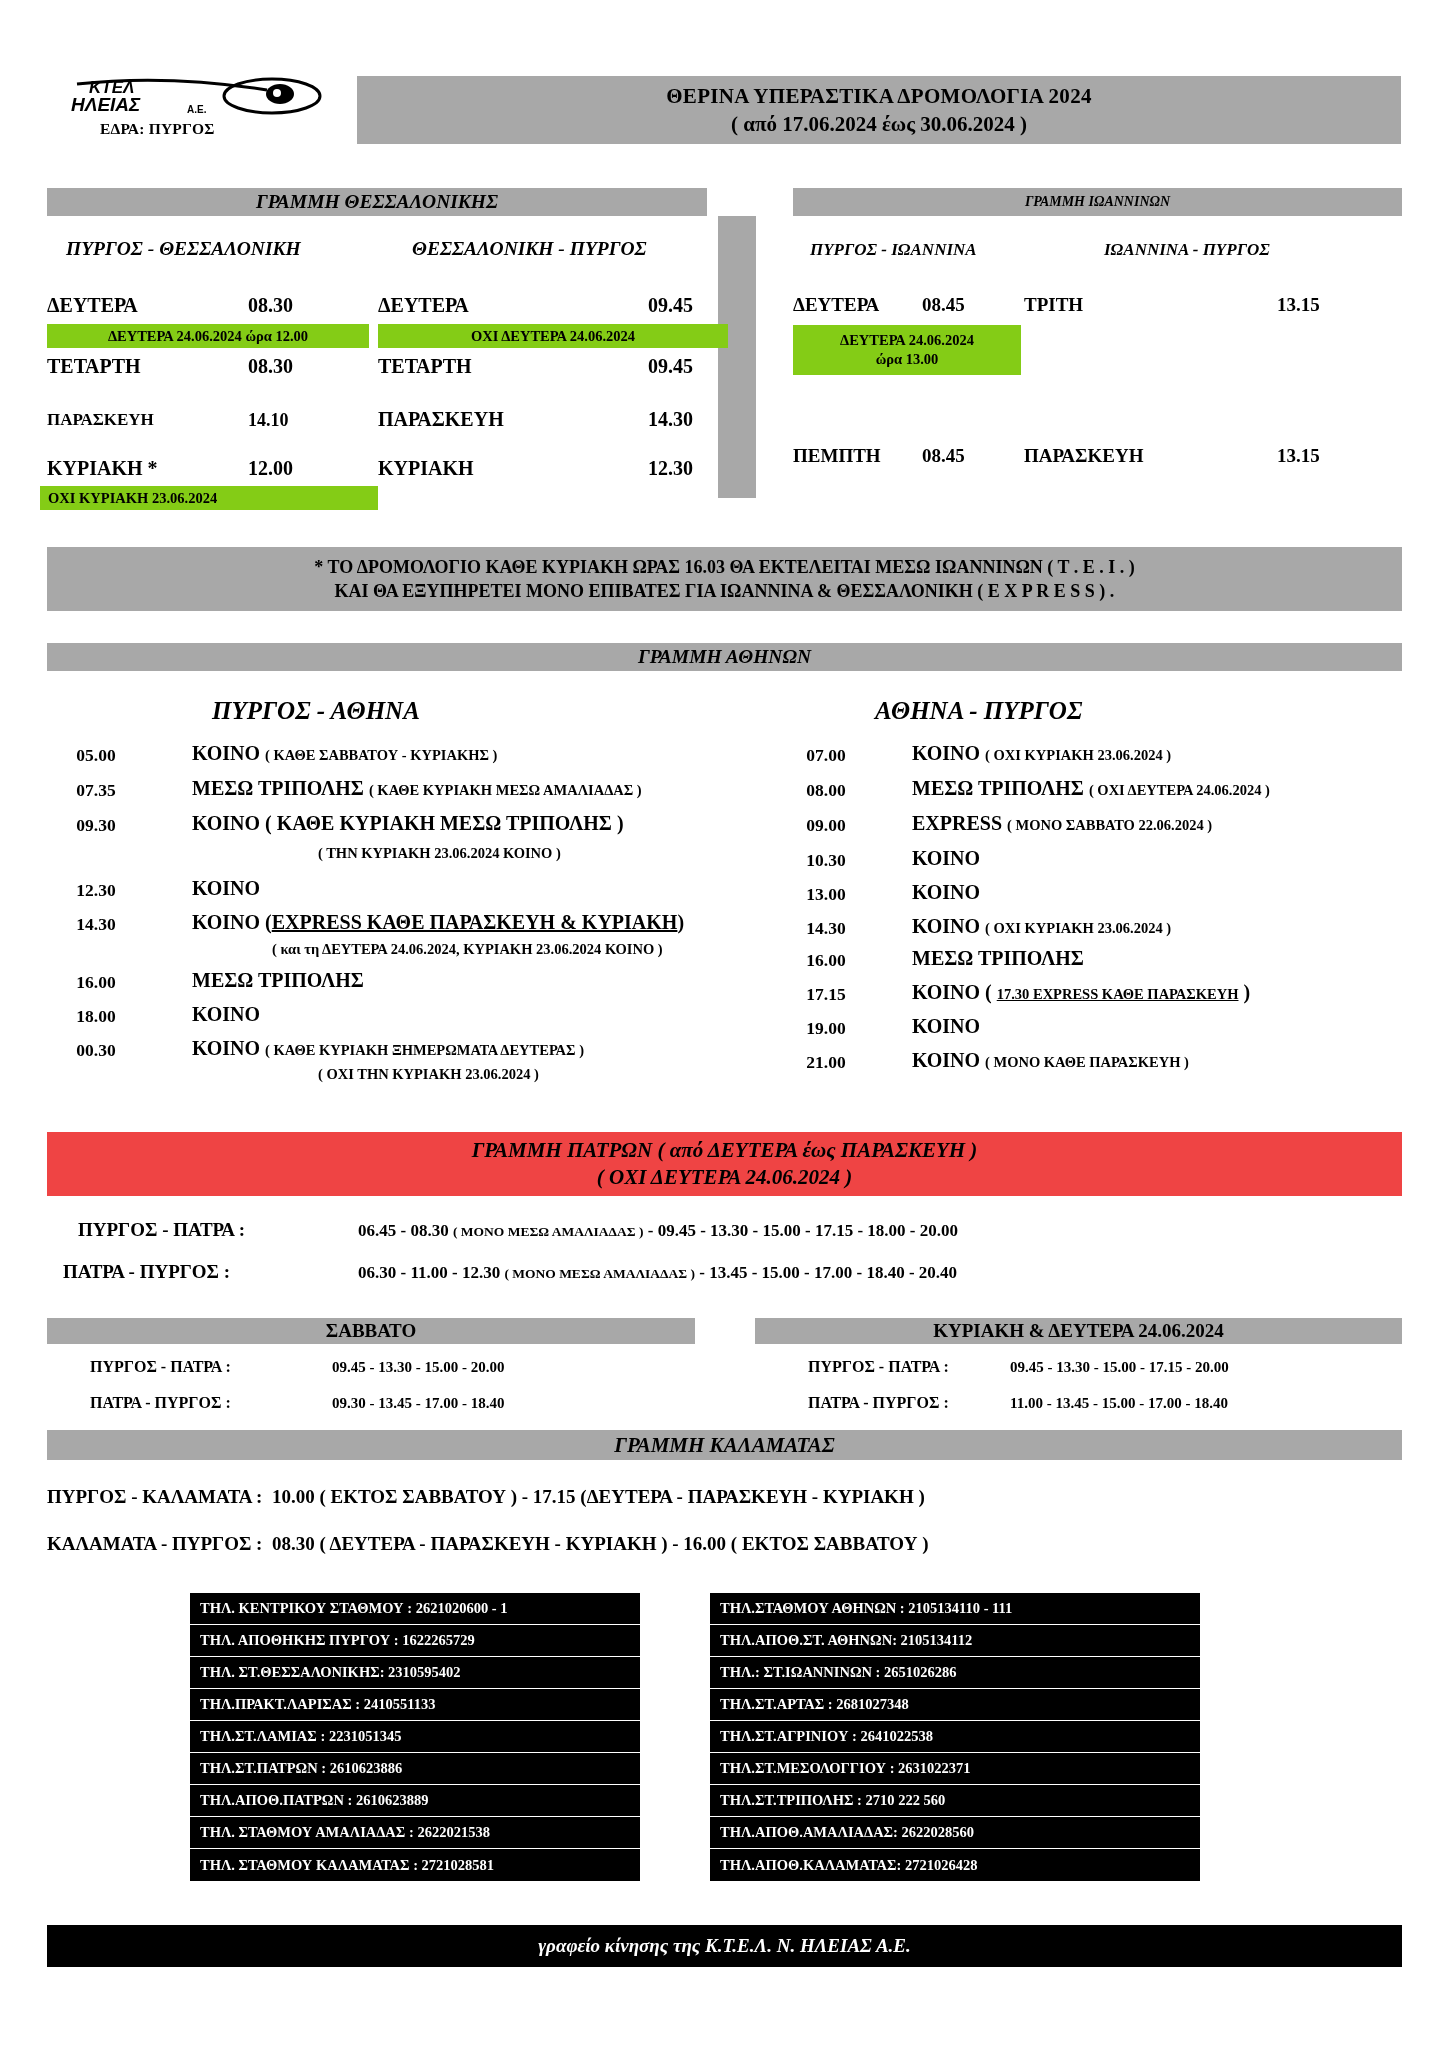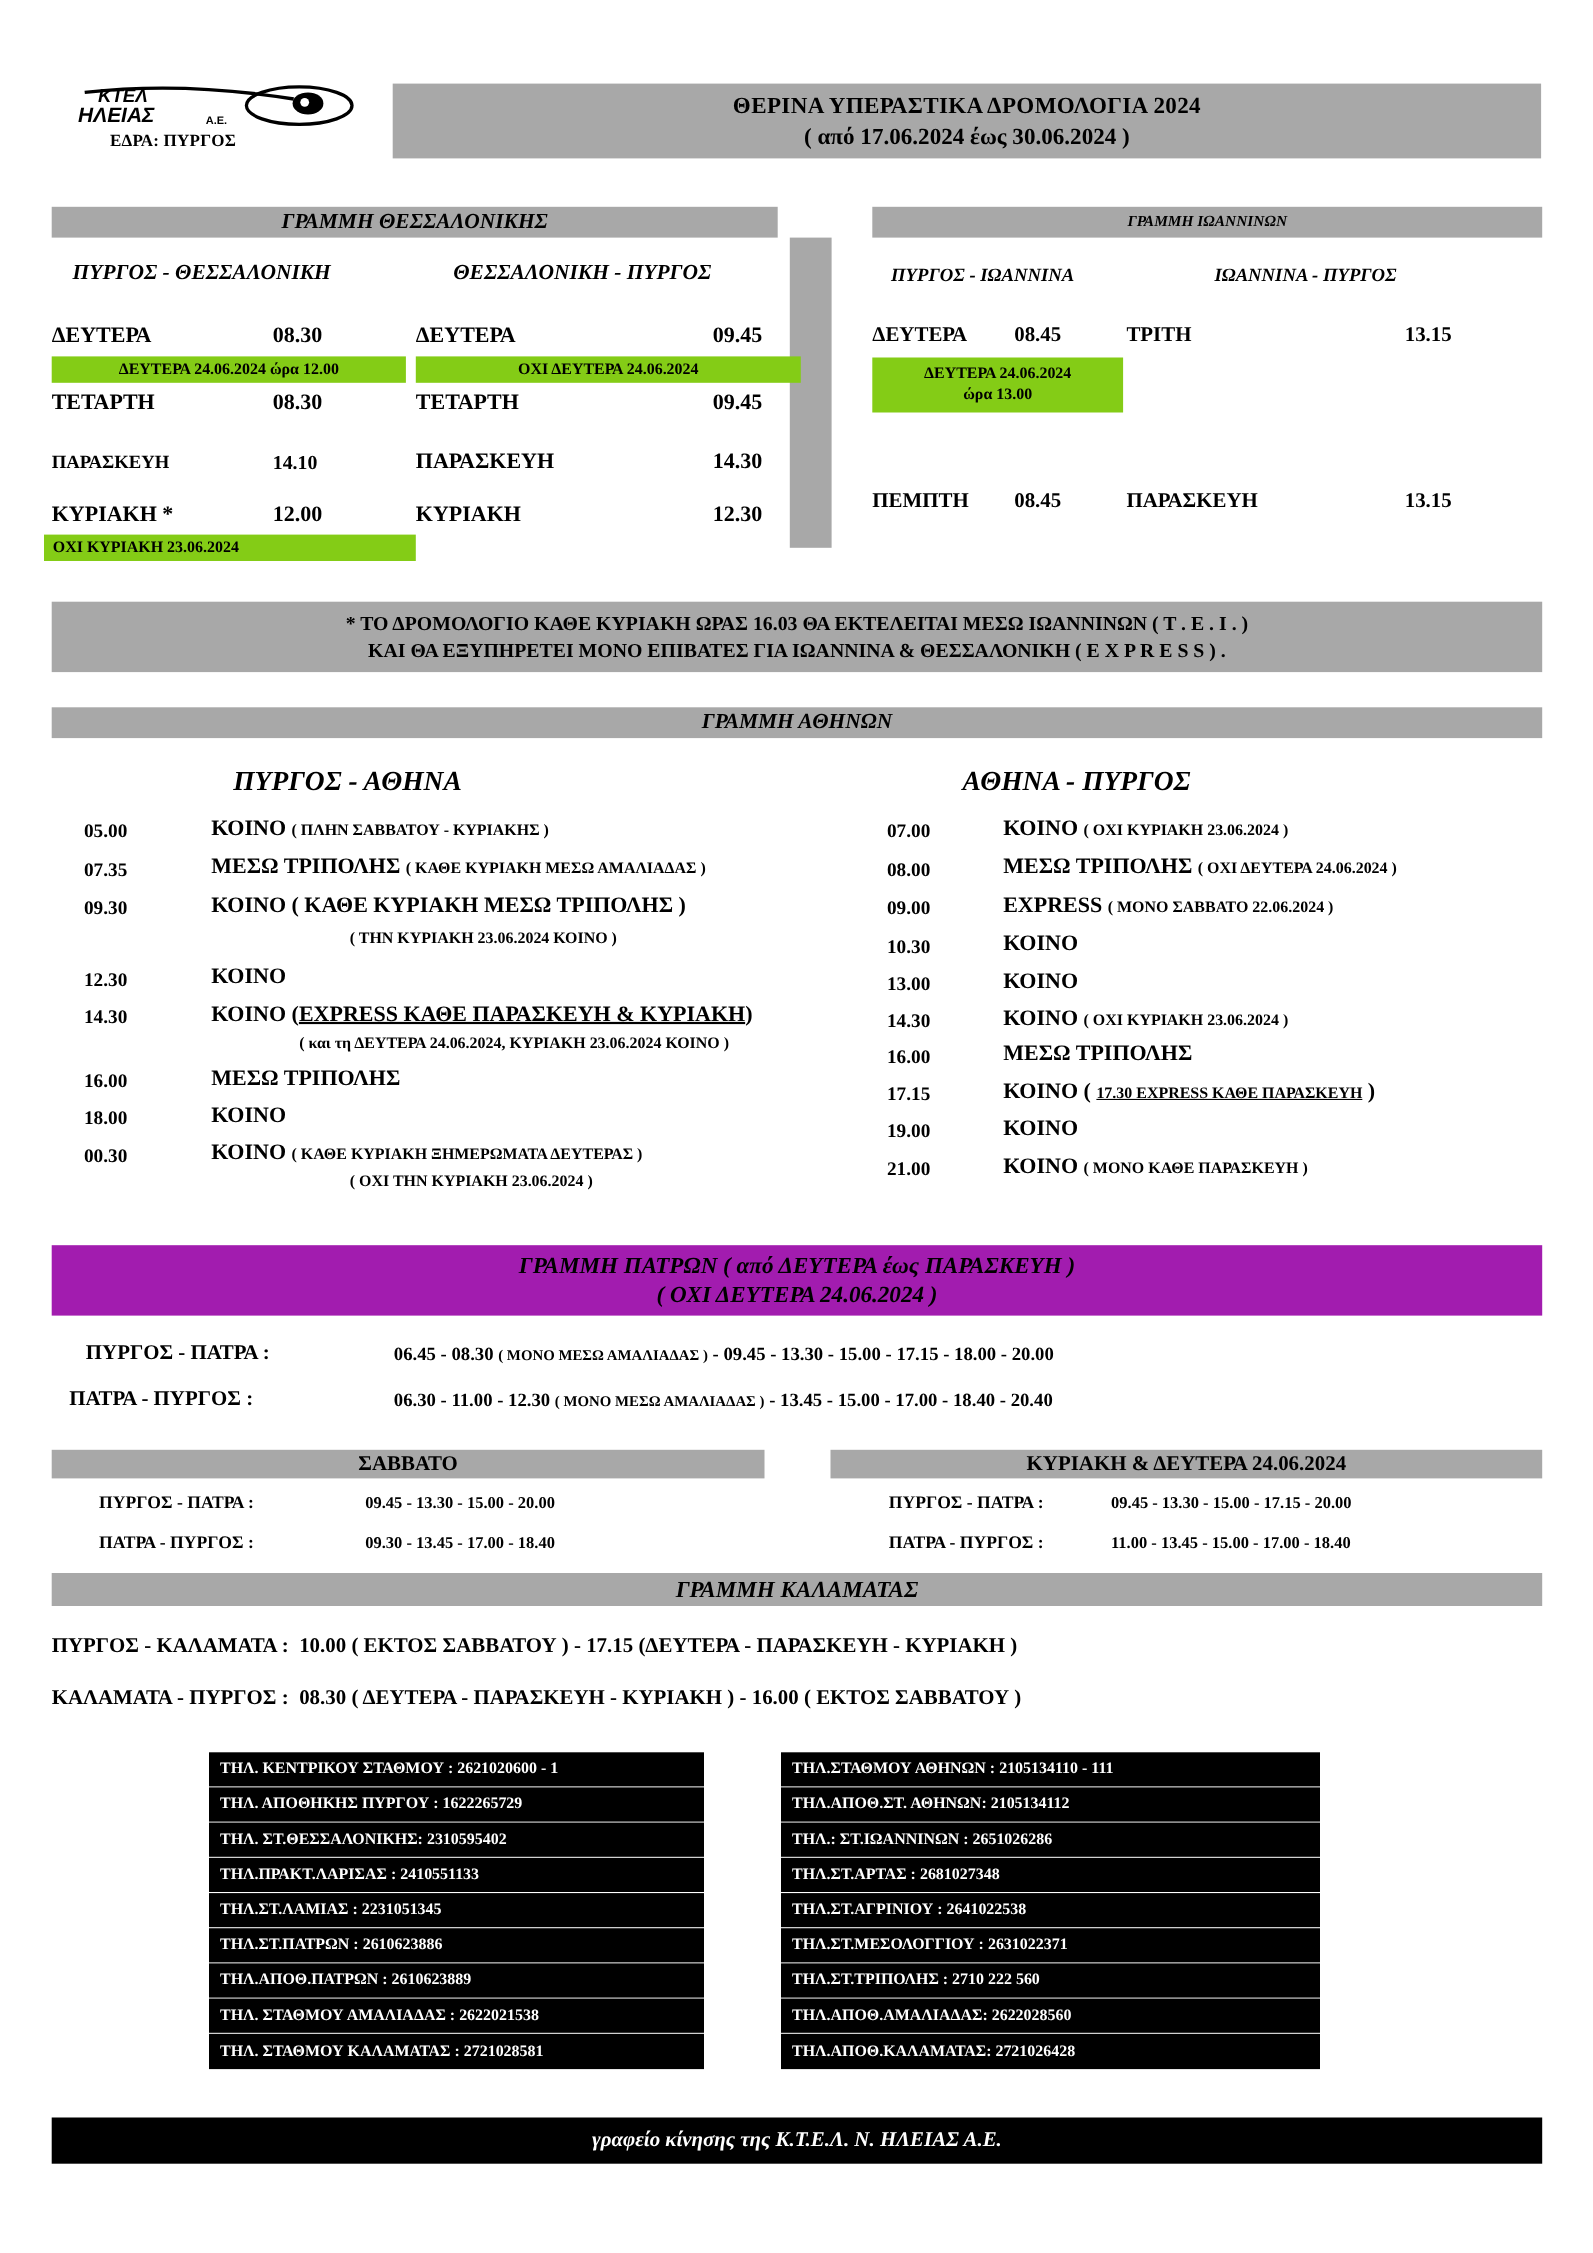--- a/index.html
+++ b/index.html
@@ -142,21 +142,21 @@
 
   <div class="band" style="left:47px; top:643px; width:1355px; height:28px; font-size:19.5px;">
     <span>ΓΡΑΜΜΗ ΑΘΗΝΩΝ</span>
   </div>
 
   <div class="colhd" style="left:212px; top:697px;">ΠΥΡΓΟΣ - ΑΘΗΝΑ</div>
   <div class="colhd" style="left:875px; top:697px;">ΑΘΗΝΑ - ΠΥΡΓΟΣ</div>
 
   <div class="tm" style="left:60px; top:745px; width:72px;">05.00</div>
   <div class="dsc" style="left:192px; top:742px;">
-    <span>ΚΟΙΝΟ</span> <span class="small">( ΠΛΗΝ ΣΑΒΒΑΤΟΥ - ΚΥΡΙΑΚΗΣ )</span>
+    <span>ΚΟΙΝΟ</span> <span class="small">( ΚΑΘΕ ΣΑΒΒΑΤΟΥ - ΚΥΡΙΑΚΗΣ )</span>
   </div>
 
   <div class="tm" style="left:60px; top:780px; width:72px;">07.35</div>
   <div class="dsc" style="left:192px; top:777px;">
     <span>ΜΕΣΩ ΤΡΙΠΟΛΗΣ</span> <span class="small">( ΚΑΘΕ ΚΥΡΙΑΚΗ ΜΕΣΩ ΑΜΑΛΙΑΔΑΣ )</span>
   </div>
 
   <div class="tm" style="left:60px; top:815px; width:72px;">09.30</div>
   <div class="dsc" style="left:192px; top:812px;">ΚΟΙΝΟ ( ΚΑΘΕ ΚΥΡΙΑΚΗ ΜΕΣΩ ΤΡΙΠΟΛΗΣ )</div>
   <div class="sub2" style="left:318px; top:845px;">( ΤΗΝ ΚΥΡΙΑΚΗ 23.06.2024 ΚΟΙΝΟ )</div>
@@ -219,21 +219,21 @@
   </div>
 
   <div class="tm" style="left:790px; top:1018px; width:72px;">19.00</div>
   <div class="dsc" style="left:912px; top:1015px;">ΚΟΙΝΟ</div>
 
   <div class="tm" style="left:790px; top:1052px; width:72px;">21.00</div>
   <div class="dsc" style="left:912px; top:1049px;">
     <span>ΚΟΙΝΟ</span> <span class="small">( ΜΟΝΟ ΚΑΘΕ ΠΑΡΑΣΚΕΥΗ )</span>
   </div>
 
-  <div style="position:absolute; left:47px; top:1132px; width:1355px; height:64px; background:#a21caf;
+  <div style="position:absolute; left:47px; top:1132px; width:1355px; height:64px; background:#ef4444;
               display:flex; flex-direction:column; align-items:center; justify-content:center;">
     <div class="it" style="font-size:21px; font-weight:bold;">ΓΡΑΜΜΗ ΠΑΤΡΩΝ ( από ΔΕΥΤΕΡΑ έως ΠΑΡΑΣΚΕΥΗ )</div>
     <div class="it" style="font-size:21px; font-weight:bold; margin-top:2px;">( ΟΧΙ ΔΕΥΤΕΡΑ 24.06.2024 )</div>
   </div>
 
   <div class="plabel" style="left:78px; top:1219px;">ΠΥΡΓΟΣ - ΠΑΤΡΑ :</div>
   <div class="ptimes" style="left:358px; top:1221px;">
     <span>06.45 - 08.30</span> <span class="small">( ΜΟΝΟ ΜΕΣΩ ΑΜΑΛΙΑΔΑΣ )</span> <span>- 09.45 - 13.30 - 15.00 - 17.15 - 18.00 - 20.00</span>
   </div>
 

